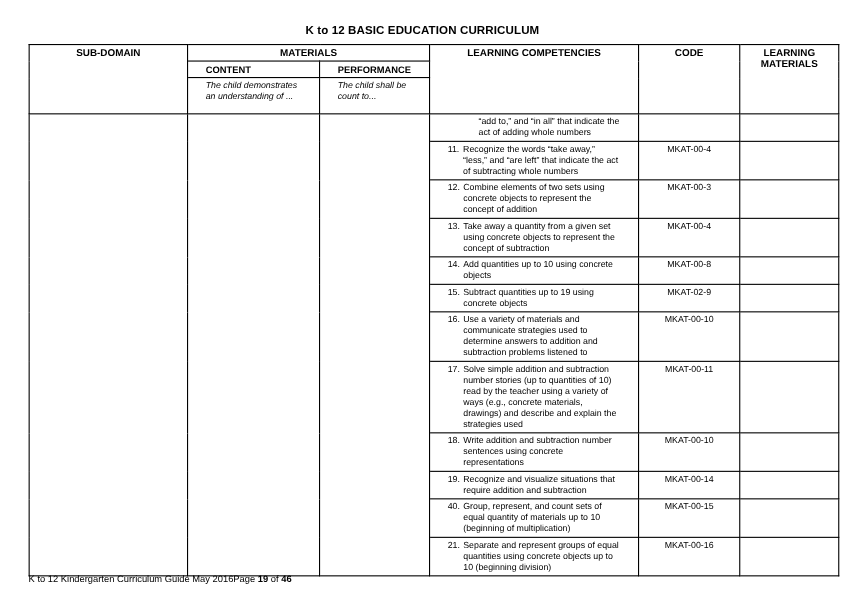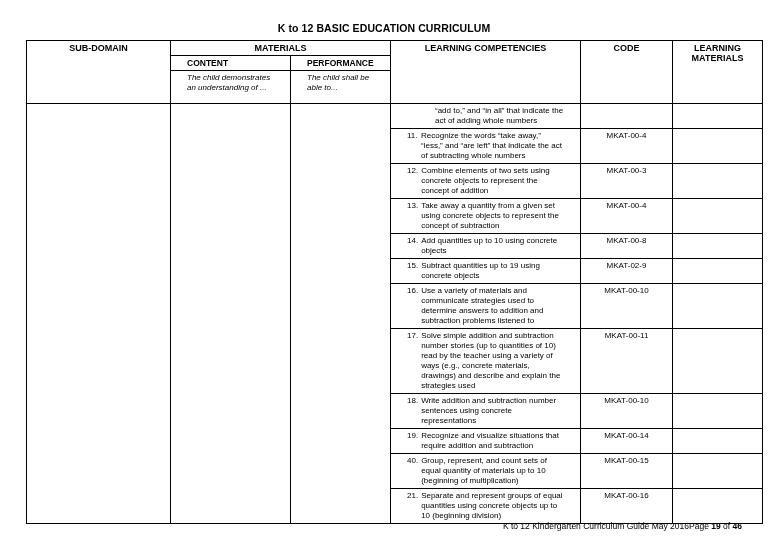--- a/index.html
+++ b/index.html
@@ -93,25 +93,25 @@
   .code-cell {
     text-align: center;
     font-weight: normal;
     font-size: 8px;
     vertical-align: middle;
   }
   .mat-cell { }
   .blank-left { }
   .footer {
     position: absolute;
-    left: 36px;
+    left: 26px;
     right: 26px;
     bottom: 12px;
     display: flex;
-    justify-content: flex-end;
+    justify-content: flex-start;
     font-size: 8.5px;
   }
   .footer .pg b { font-weight: bold; }
 </style>
 </head>
 <body>
 
 <div class="page">
 
   <div class="doc-title">K to 12 BASIC EDUCATION CURRICULUM</div>
@@ -135,21 +135,21 @@
           <span>LEARNING</span><br>
           <span>MATERIALS</span>
         </td>
       </tr>
       <tr>
         <td class="hdr-sub">CONTENT</td>
         <td class="hdr-sub">PERFORMANCE</td>
       </tr>
       <tr>
         <td class="hdr-italic">The child demonstrates an understanding of ...</td>
-        <td class="hdr-italic">The child shall be able to...</td>
+        <td class="hdr-italic">The child shall be count to...</td>
       </tr>
     <tr>
           <td class="blank-left" rowspan="12"></td>
           <td class="blank-left" rowspan="12"></td>
           <td class="blank-left" rowspan="12"></td>
           <td class="comp-cell">
             <div class="comp-row">
               <span class="comp-num"></span>
               <span class="comp-text indent">“add to,” and “in all” that indicate the act of adding whole numbers</span>
             </div>

